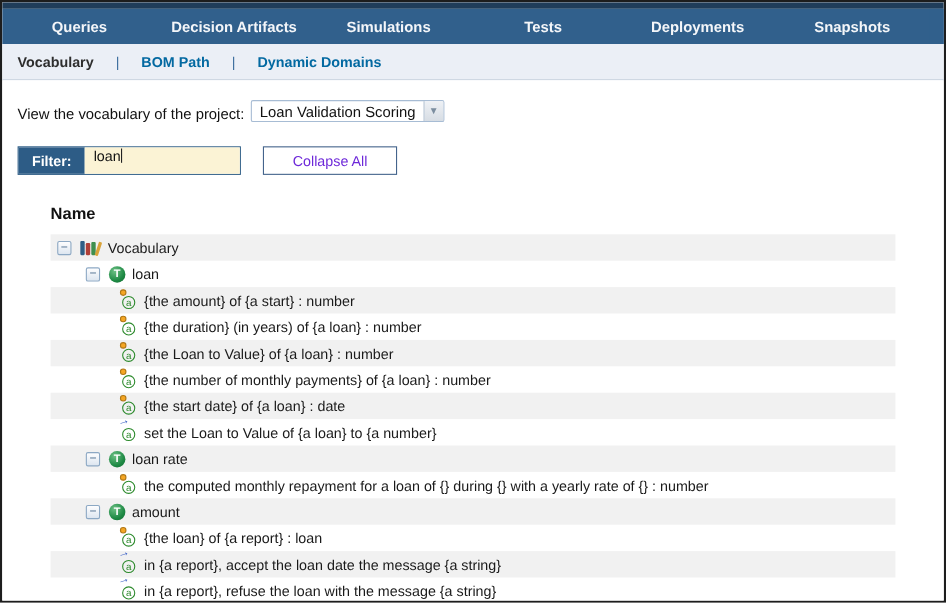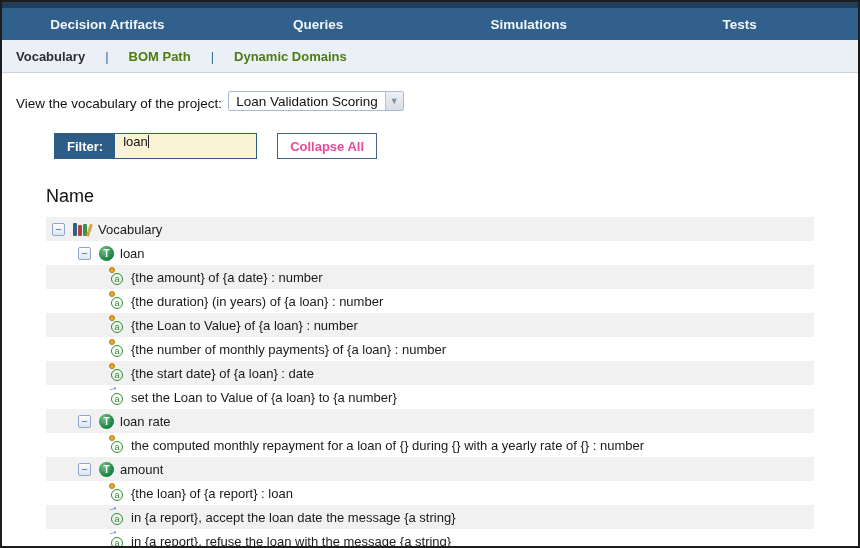--- a/index.html
+++ b/index.html
@@ -11,47 +11,47 @@
   .topstrip { height:6px; background:#203d5a; }
   .navbar { height:32px; background:#31608c; display:flex; align-items:stretch; }
   .nav-tab { flex:1; display:flex; align-items:center; justify-content:center;
              color:#f4f6f9; font-size:13.5px; font-weight:bold; cursor:pointer; }
   .nav-tab.active { flex:0 0 108px; background:#ebeff6; color:#2b3442; }
   .nav-filler { flex:0 0 13px; background:#31608c; }
 
   
   .subnav { height:33px; background:#ebeff6; border-bottom:1px solid #c9d3de;
             display:flex; align-items:center; padding-left:14px; font-size:13px; font-weight:bold; }
-  .subnav-item { color:#4d7c0f; cursor:pointer; }
+  .subnav-item { color:#0369a1; cursor:pointer; }
   .subnav-item.current { color:#2e2e2e; cursor:default; }
   .subnav-sep { color:#3c6d9e; margin:0 20px; font-weight:normal; }
 
   
   .content { padding:14px 14px 0 14px; background:#fff; }
 
   .selector-row { margin-top:4px; display:flex; align-items:flex-end; font-size:13.5px; color:#111; }
   .select-box { display:inline-flex; align-items:stretch; margin-left:6px; border:1px solid #a7bcd4;
                 border-radius:2px; background:#fff; height:20px; }
   .select-value { padding:2px 7px; font-size:13.5px; color:#111; display:flex; align-items:center; }
   .select-arrow-btn { width:18px; background:linear-gradient(#eef1f5,#d7dde4); border-left:1px solid #b3c2d2;
                       display:flex; align-items:center; justify-content:center; cursor:pointer; }
   .select-arrow-btn span { color:#7c8ea0; font-size:9px; line-height:1; }
 
-  .filter-row { margin-top:22px; display:flex; align-items:center;margin-left:38px; }
+  .filter-row { margin-top:22px; display:flex; align-items:center; }
   .filter-group { display:inline-flex; border:1px solid #2d5c86; height:26px; }
   .filter-label { background:#2d5c86; color:#fff; font-size:13px; font-weight:bold;
                   display:flex; align-items:center; padding:0 12px; }
   .filter-input { background:#fbf3d5; width:141px; border:none; outline:none;
                   font-family:"Liberation Sans", sans-serif; font-size:13px; color:#111; padding:0 8px; }
   .btn { margin-left:16px; height:26px; background:#fff; border:1px solid #44648c;
-         color:#ec4899; font-size:13px; font-weight:bold; padding:0 12px; cursor:pointer;
+         color:#6d28d9; font-size:13px; font-weight:normal; padding:0 26px; cursor:pointer;
          font-family:"Liberation Sans", sans-serif; }
   .btn:first-of-type { margin-left:20px; }
 
-  .name-header { margin:27px 0 10px 30px; font-size:18px; font-weight:normal; color:#111; }
+  .name-header { margin:27px 0 10px 30px; font-size:15px; font-weight:bold; color:#111; }
 
   
   .tree { margin:0 30px 0 30px; }
   .tree-row { height:24px; display:flex; align-items:center; font-size:13px; color:#1a1a1a; }
   .tree-row.striped { background:#f1f1f1; }
   .tree-label { margin-left:6px; white-space:nowrap; }
 
   .expander { width:13px; height:13px; flex:0 0 13px; border:1px solid #8ca8c4; border-radius:2px;
               background:linear-gradient(#fdfdfe,#dde6f0); color:#4a6b8c; font-size:11px; line-height:10px;
               display:flex; align-items:center; justify-content:center; margin-right:8px; cursor:pointer; }
@@ -79,24 +79,26 @@
   .caret { display:inline-block; width:1px; height:13px; background:#222; vertical-align:-2px; }
 </style>
 </head>
 <body>
 
 <div class="frame">
 
   <div class="topstrip"></div>
 
   <div class="navbar">
+      <div class="nav-tab">Queries</div>
       <div class="nav-tab">Decision Artifacts</div>
-      <div class="nav-tab">Queries</div>
       <div class="nav-tab">Simulations</div>
       <div class="nav-tab">Tests</div>
+      <div class="nav-tab">Deployments</div>
+      <div class="nav-tab">Snapshots</div>
       <div class="nav-filler"></div>
     </div>
 
   <div class="subnav">
       <span class="subnav-item current">Vocabulary</span>
       <span class="subnav-sep">|</span>
       <span class="subnav-item">BOM Path</span>
       <span class="subnav-sep">|</span>
       <span class="subnav-item">Dynamic Domains</span>
     </div>
@@ -138,21 +140,21 @@
           <span class="expander">−</span>
           <span class="icon-type">T</span>
           <span class="tree-label">loan</span>
         </div>
         <div class="tree-row striped" style="padding-left: 58px;">
           <span class="expander-spacer"></span>
           <span class="icon-member">
             <span class="dot"></span>
             <span class="circ">a</span>
           </span>
-          <span class="tree-label">{the amount} of {a date} : number</span>
+          <span class="tree-label">{the amount} of {a start} : number</span>
         </div>
         <div class="tree-row" style="padding-left: 58px;">
           <span class="expander-spacer"></span>
           <span class="icon-member">
             <span class="dot"></span>
             <span class="circ">a</span>
           </span>
           <span class="tree-label">{the duration} (in years) of {a loan} : number</span>
         </div>
         <div class="tree-row striped" style="padding-left: 58px;">

